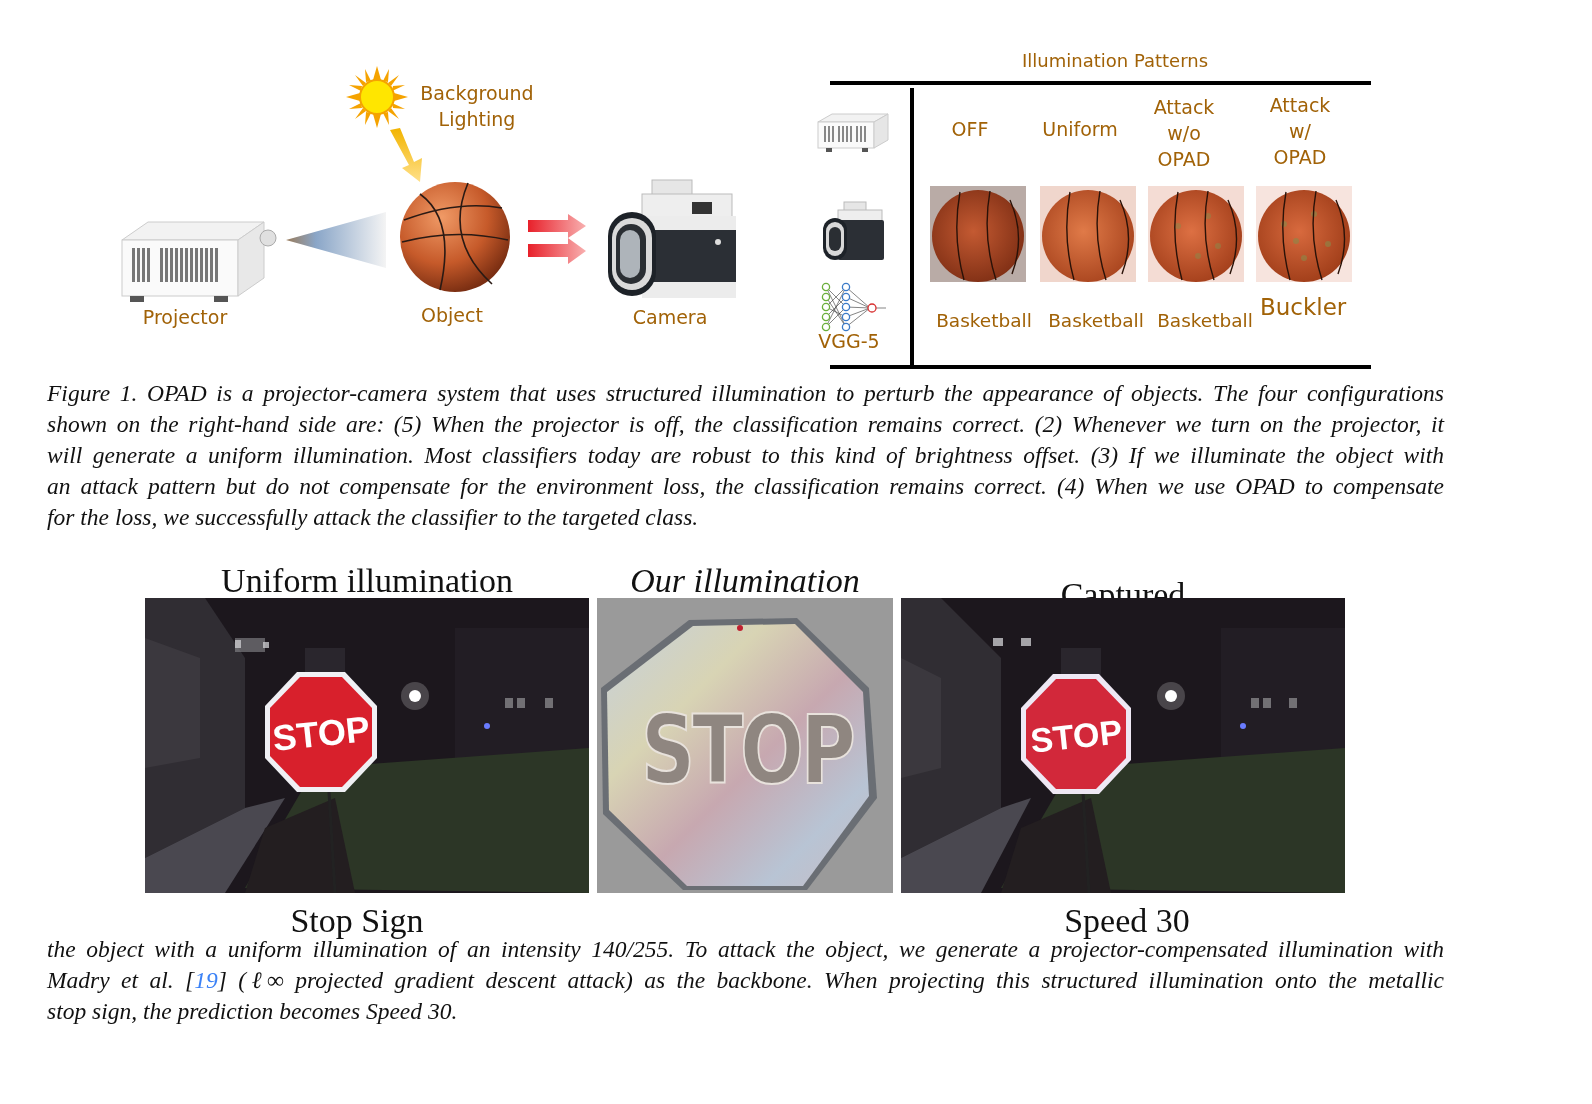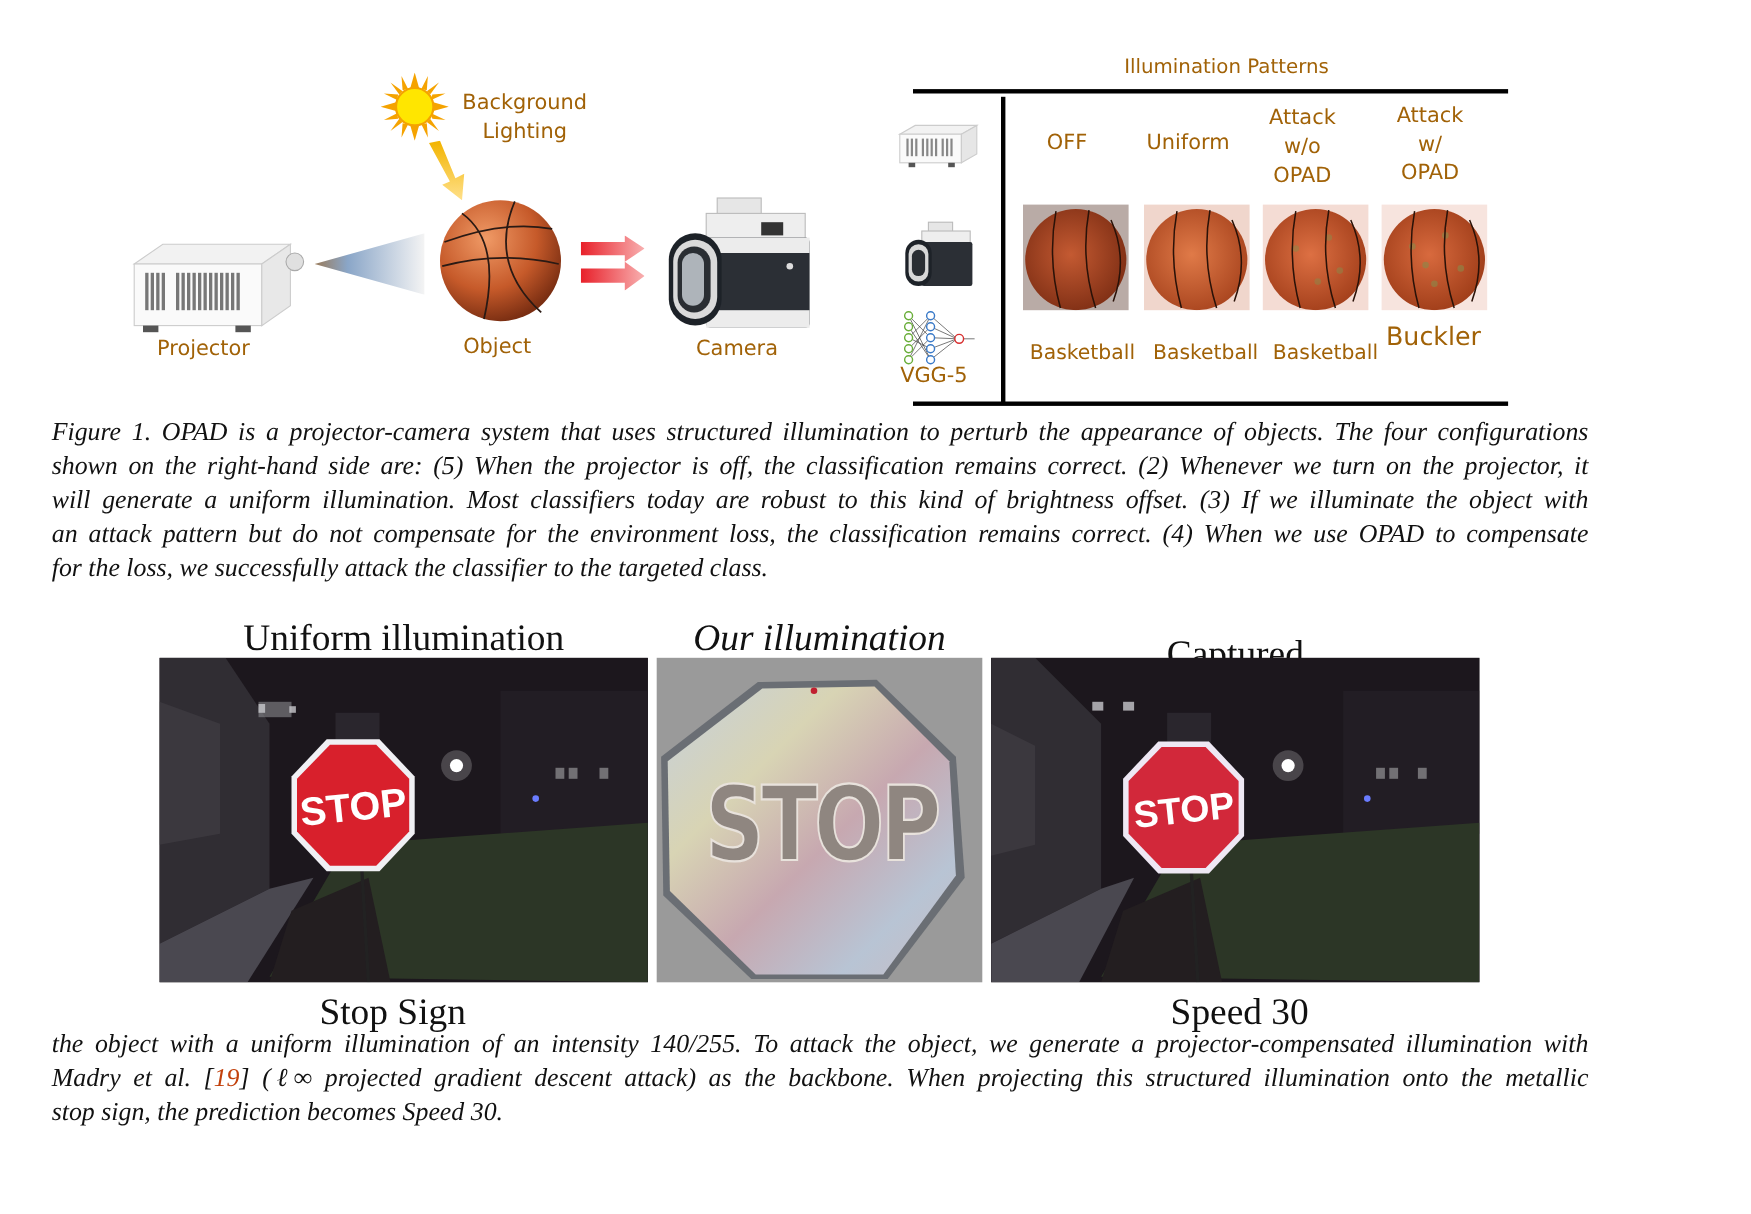--- a/index.html
+++ b/index.html
@@ -6,21 +6,21 @@
   body{width:1592px;height:1104px;position:relative;overflow:hidden;font-family:"Liberation Serif",serif;color:#111;}
   .abs{position:absolute;}
   .sans{font-family:"DejaVu Sans","Liberation Sans",sans-serif;font-weight:normal;color:#a16207;}
   .lbl{font-size:19px;text-align:center;}
   .caption{position:absolute;left:47px;width:1397px;font-size:23.5px;line-height:31px;text-align:justify;}
   .caption .ln{display:block;text-align:justify;text-align-last:justify;white-space:nowrap;font-style:italic;}
   .caption .ln.last{text-align-last:left;}
   .hdr{font-size:19px;text-align:center;line-height:26px;}
   .photo{position:absolute;overflow:hidden;}
   .title2{position:absolute;font-size:34px;text-align:center;}
-  .link{color:#c2410c;}
+  .link{color:#3b82f6;}
 </style>
 </head>
 <body>
 
 <div class="abs" style="left:100px;top:50px;width:700px;height:300px;">
 
   <svg class="abs" style="left:246px;top:16px" width="62" height="62" viewBox="0 0 62 62">
     <g fill="#f5a300">
       <polygon points="31,0 35,14 27,14"></polygon>
         <polygon points="31,62 35,48 27,48"></polygon>

